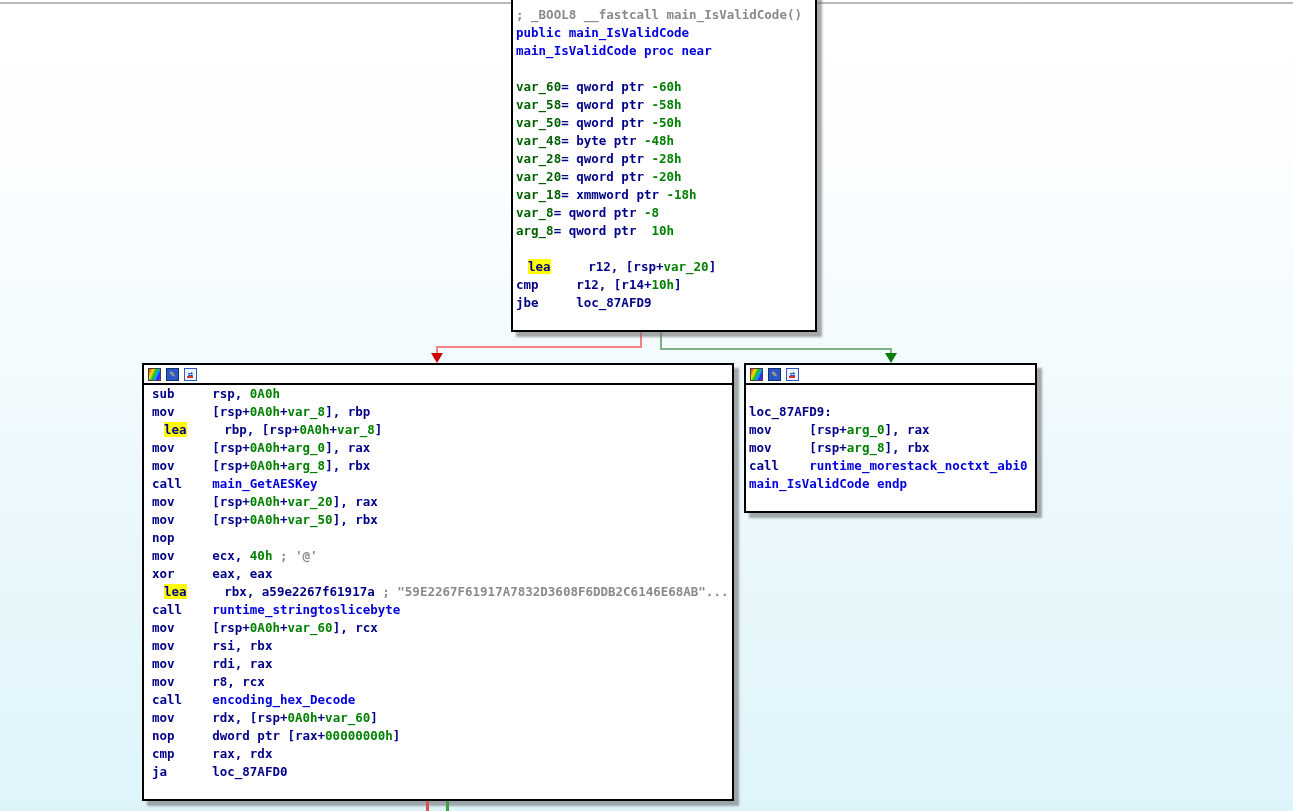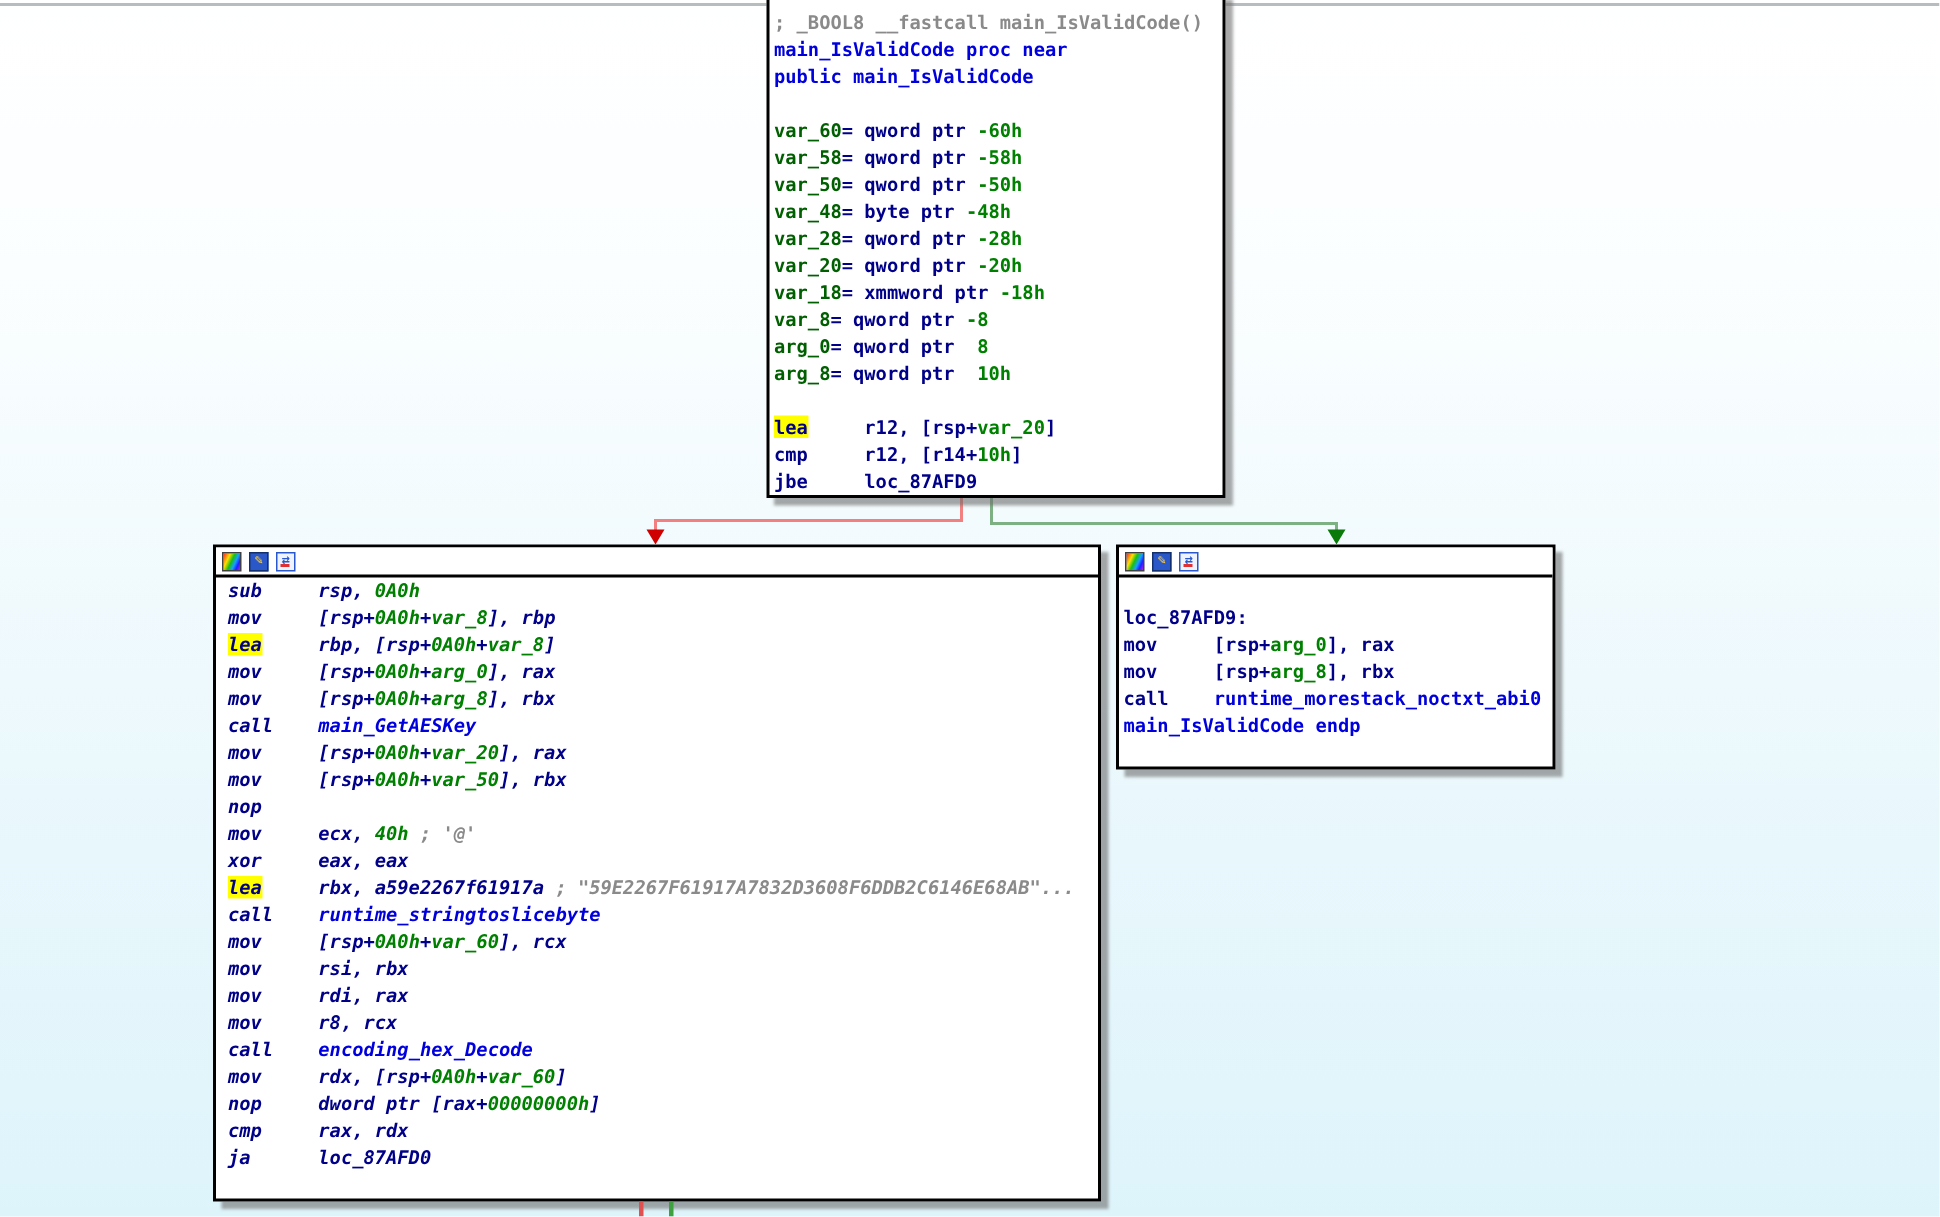--- a/index.html
+++ b/index.html
@@ -30,26 +30,26 @@
     height:18px; background:#ffffff; border-bottom:2px solid #000;
     display:flex; align-items:center; gap:5px; padding-left:4px;
   }
   .nicon{width:13px; height:13px; box-sizing:border-box; display:inline-block;
     text-align:center; font-size:9px; line-height:11px; cursor:pointer;}
   .icon-palette{background:linear-gradient(115deg,#ff2020 0%,#ffe000 28%,#18c018 48%,#18a0ff 66%,#2020ff 82%,#b020ff 100%);border:1px solid #404040;}
   .icon-edit{background:#2a58c8;border:1px solid #12306e;color:#ffd040;}
   .icon-group{background:#eef4ff;border:1px solid #2a58c8;color:#2a58c8;position:relative;}
   .icon-group::after{content:"";position:absolute;left:2px;bottom:2px;width:6px;height:2px;background:#e03030;}
   .code{padding-left:3px;}
-  .node-left .code{padding-left:8px;font-style:italic;}
+  .node-left .code{padding-left:8px;}
   .line{height:18px; white-space:pre;}
   .c-navy{color:var(--navy);} .c-blue{color:var(--blue);}
   .c-green{color:var(--green);} .c-dgreen{color:var(--dgreen);}
   .c-gray{color:var(--gray);}
-  .hl{background:var(--highlight);}
+  .hl{background:var(--highlight);margin-left:12px;}
   .edge{position:absolute;}
   .er-line{background:var(--edge-red-line);} .eg-line{background:var(--edge-green-line);}
   .arrow-down{width:0;height:0;border-left:6px solid transparent;border-right:6px solid transparent;}
   .arrow-red{border-top:10px solid var(--edge-red-arrow);}
   .arrow-green{border-top:10px solid var(--edge-green-arrow);}
 </style>
 </head>
 <body>
 
 <div class="canvas">
@@ -62,32 +62,31 @@
   <div class="edge arrow-down arrow-red" style="left:431px;top:353px;"></div>
 
   <div class="edge eg-line" style="left:660px;top:331px;width:2px;height:19px;"></div>
   <div class="edge eg-line" style="left:660px;top:348px;width:232px;height:2px;"></div>
   <div class="edge eg-line" style="left:890px;top:350px;width:2px;height:4px;"></div>
   <div class="edge arrow-down arrow-green" style="left:885px;top:353px;"></div>
 
   <div class="node node-top">
     <div class="code">
         <div class="line"><span class="c-gray">; _BOOL8 __fastcall main_IsValidCode()</span></div>
+        <div class="line"><span class="c-blue">public main_IsValidCode</span></div>
         <div class="line"><span class="c-blue">main_IsValidCode proc near</span></div>
-        <div class="line"><span class="c-blue">public main_IsValidCode</span></div>
         <div class="line">&nbsp;</div>
         <div class="line"><span class="c-dgreen">var_60</span><span class="c-navy">= qword ptr </span><span class="c-green">-60h</span></div>
         <div class="line"><span class="c-dgreen">var_58</span><span class="c-navy">= qword ptr </span><span class="c-green">-58h</span></div>
         <div class="line"><span class="c-dgreen">var_50</span><span class="c-navy">= qword ptr </span><span class="c-green">-50h</span></div>
         <div class="line"><span class="c-dgreen">var_48</span><span class="c-navy">= byte ptr </span><span class="c-green">-48h</span></div>
         <div class="line"><span class="c-dgreen">var_28</span><span class="c-navy">= qword ptr </span><span class="c-green">-28h</span></div>
         <div class="line"><span class="c-dgreen">var_20</span><span class="c-navy">= qword ptr </span><span class="c-green">-20h</span></div>
         <div class="line"><span class="c-dgreen">var_18</span><span class="c-navy">= xmmword ptr </span><span class="c-green">-18h</span></div>
         <div class="line"><span class="c-dgreen">var_8</span><span class="c-navy">= qword ptr </span><span class="c-green">-8</span></div>
-        <div class="line"><span class="c-dgreen">arg_0</span><span class="c-navy">= qword ptr  </span><span class="c-green">8</span></div>
         <div class="line"><span class="c-dgreen">arg_8</span><span class="c-navy">= qword ptr  </span><span class="c-green">10h</span></div>
         <div class="line">&nbsp;</div>
         <div class="line"><span class="c-navy hl">lea</span><span class="c-navy">     r12, [rsp+</span><span class="c-green">var_20</span><span class="c-navy">]</span></div>
         <div class="line"><span class="c-navy">cmp     r12, [r14+</span><span class="c-green">10h</span><span class="c-navy">]</span></div>
         <div class="line"><span class="c-navy">jbe     loc_87AFD9</span></div>
       </div>
   </div>
 
   <div class="node node-left">
     <div class="titlebar">

